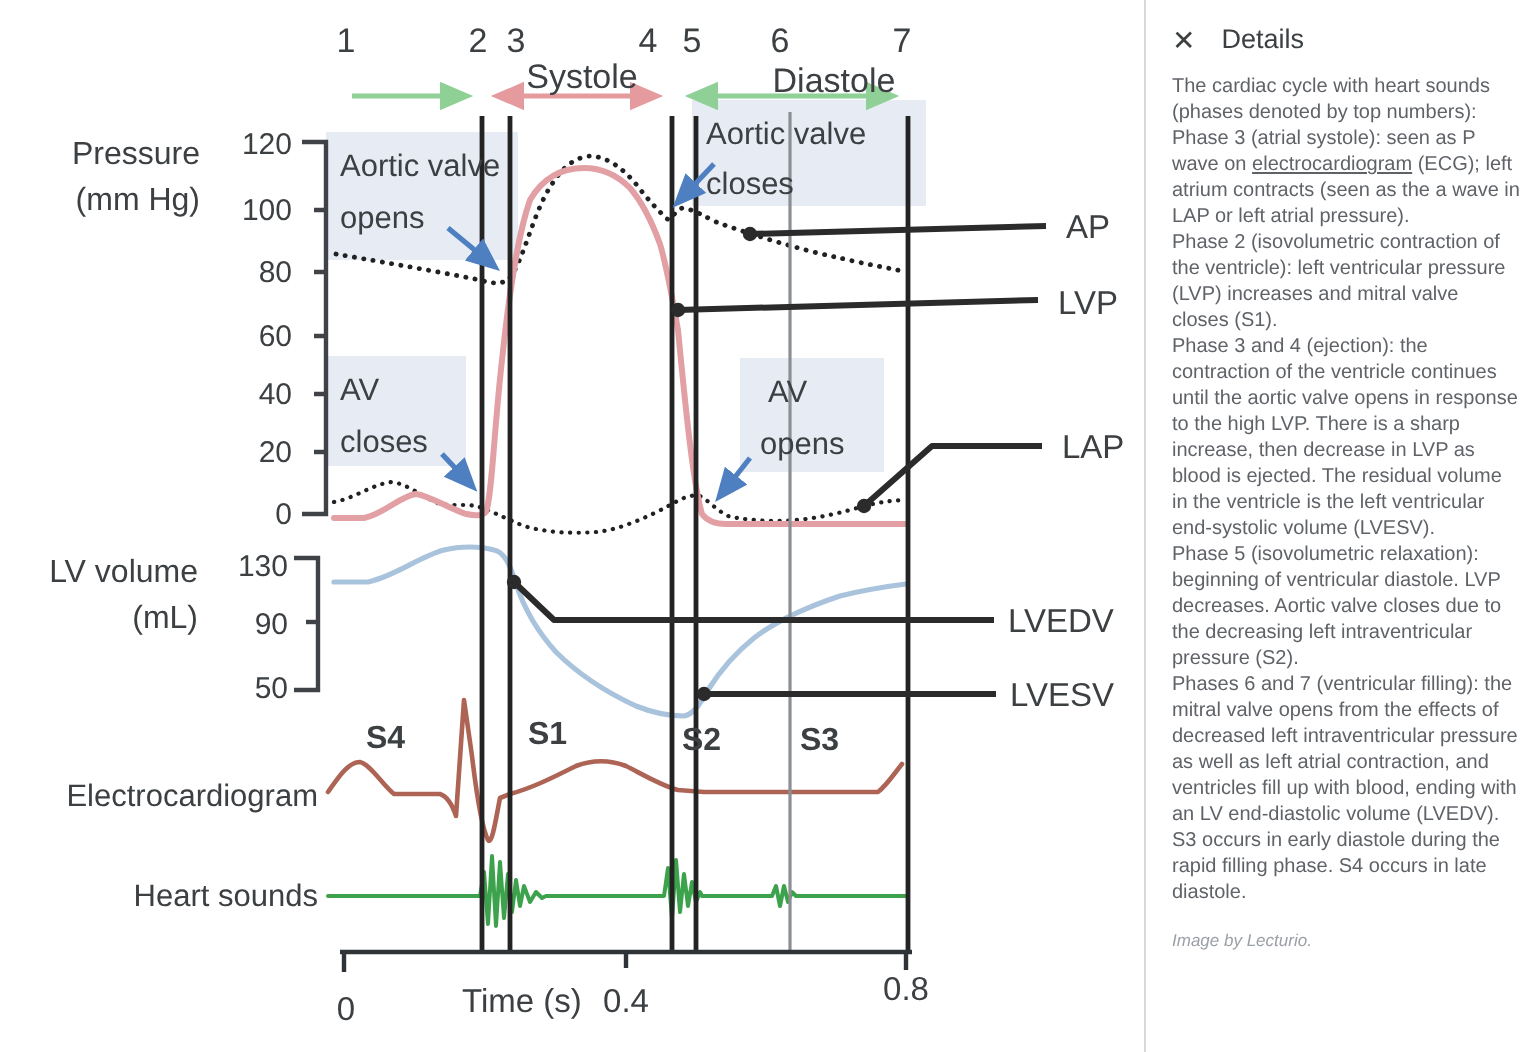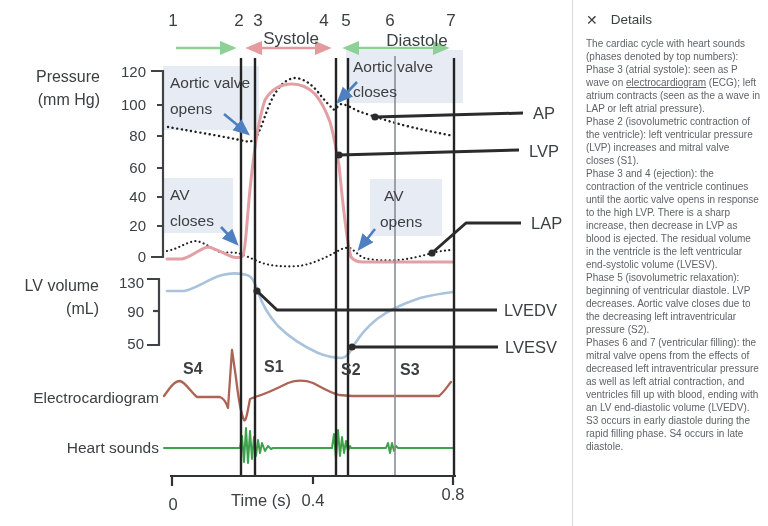--- a/index.html
+++ b/index.html
@@ -174,15 +174,16 @@
     <div id="panel-header">
       <span id="close-x">✕</span>
       <span id="panel-title">Details</span>
     </div>
     <div id="panel-body"><span>The cardiac cycle with heart sounds (phases denoted by top numbers):
 Phase 3 (atrial systole): seen as P wave on </span><a>electrocardiogram</a><span> (ECG); left atrium contracts (seen as the a wave in LAP or left atrial pressure).
 Phase 2 (isovolumetric contraction of the ventricle): left ventricular pressure (LVP) increases and mitral valve closes (S1).
 Phase 3 and 4 (ejection): the contraction of the ventricle continues until the aortic valve opens in response to the high LVP. There is a sharp increase, then decrease in LVP as blood is ejected. The residual volume in the ventricle is the left ventricular end-systolic volume (LVESV).
 Phase 5 (isovolumetric relaxation): beginning of ventricular diastole. LVP decreases. Aortic valve closes due to the decreasing left intraventricular pressure (S2).
 Phases 6 and 7 (ventricular filling): the mitral valve opens from the effects of decreased left intraventricular pressure as well as left atrial contraction, and ventricles fill up with blood, ending with an LV end-diastolic volume (LVEDV). S3 occurs in early diastole during the rapid filling phase. S4 occurs in late diastole.</span></div>
+    <div id="attribution">Image by Lecturio.</div>
   </div>
 
 </div>
 
 </body></html>

